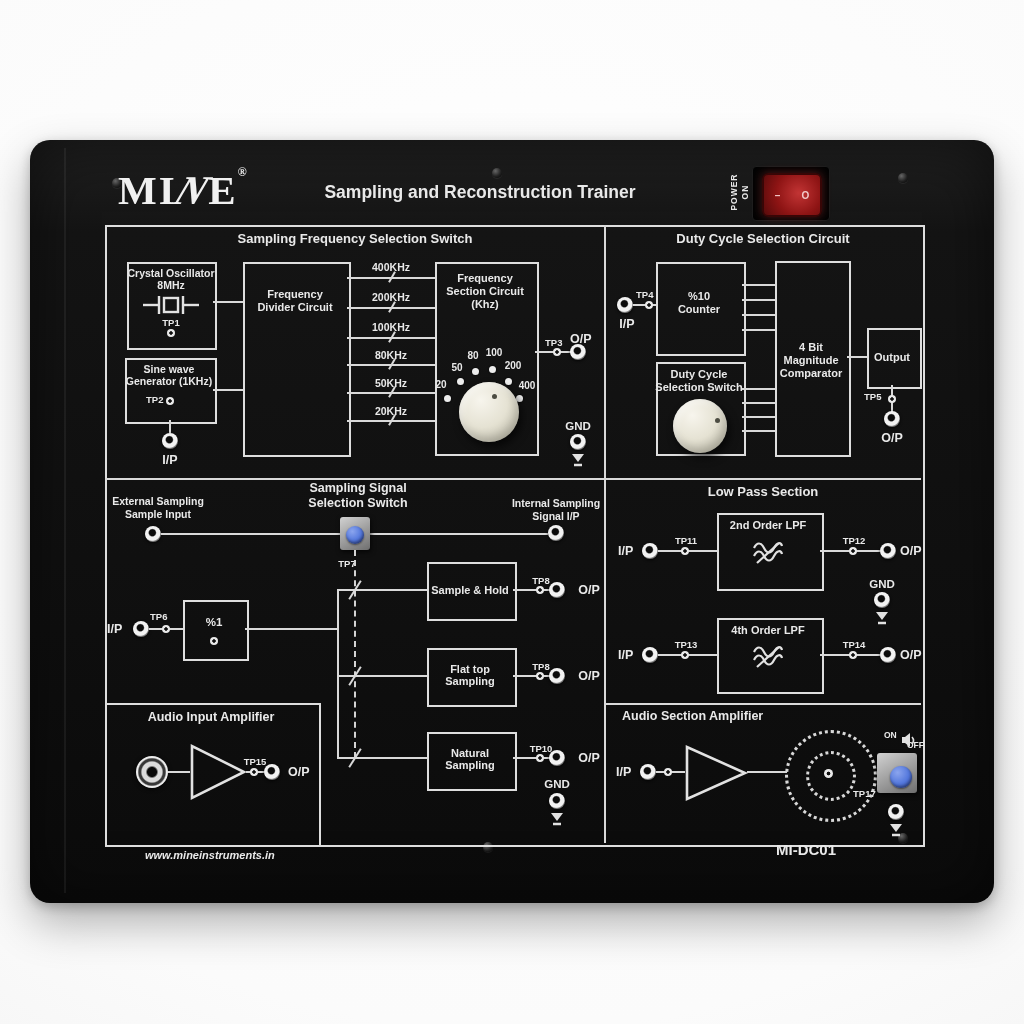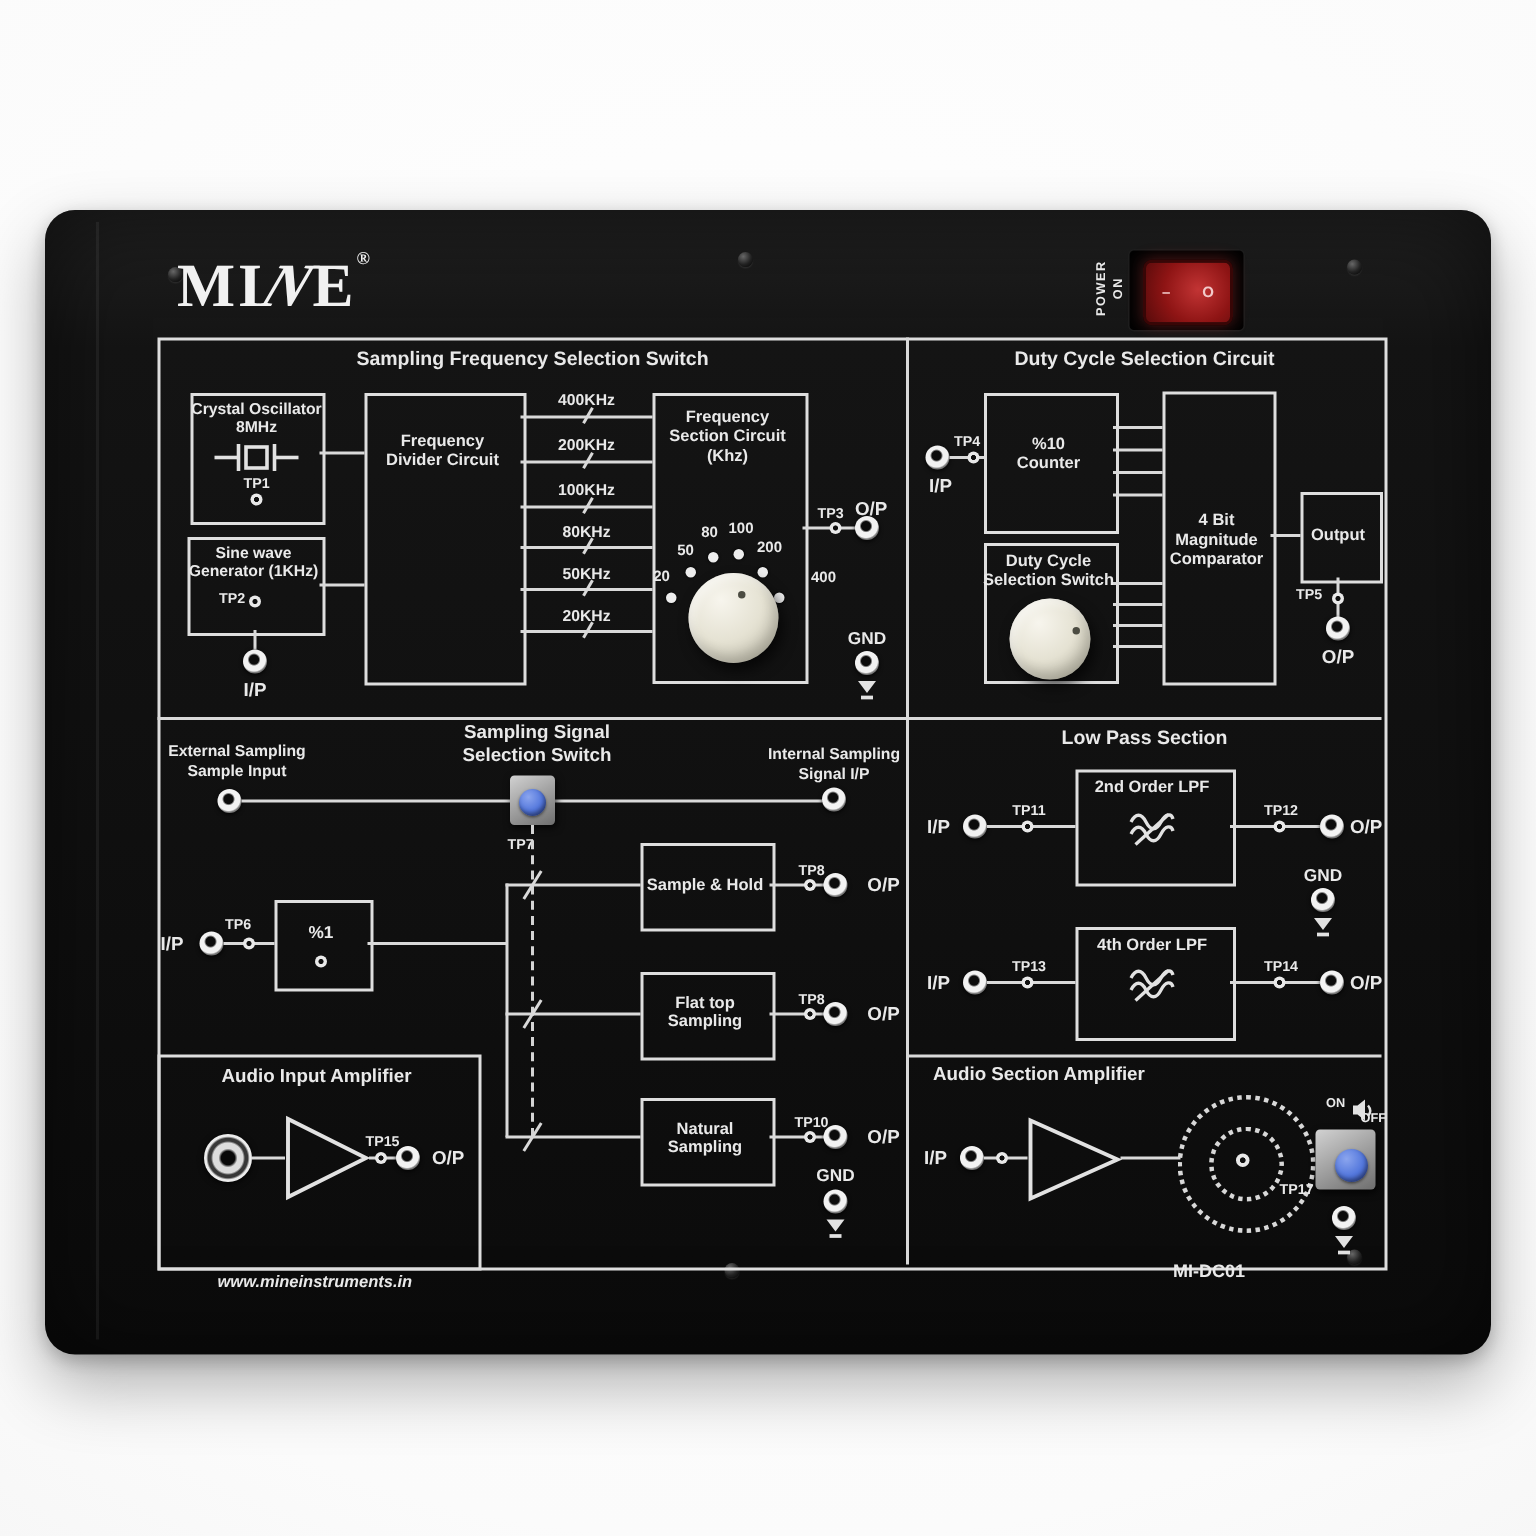--- a/index.html
+++ b/index.html
@@ -11,21 +11,21 @@
           box-shadow:0 20px 45px rgba(0,0,0,.30), 0 4px 12px rgba(0,0,0,.22), inset 0 0 60px rgba(0,0,0,.55);}
   .seam{position:absolute;background:rgba(255,255,255,.06);}
   .box{position:absolute;border:2px solid #dedede;}
   .hl{position:absolute;height:2px;background:#d9d9d9;}
   .vl{position:absolute;width:2px;background:#d9d9d9;}
   .dashv{position:absolute;width:0;border-left:2px dashed #d4d4d4;}
   .lbl{position:absolute;color:#e9e9e9;font-weight:bold;white-space:nowrap;line-height:1.15;}
   .ctr{transform:translateX(-50%);text-align:center;}
   .s8{font-size:8.5px;} .s9{font-size:9.5px;} .s10{font-size:10px;} .s105{font-size:10.5px;}
   .s11{font-size:11px;} .s115{font-size:11.5px;} .s12{font-size:12.5px;} .s13{font-size:13px;}
-  .s15{font-size:12px;} .s17{font-size:17.5px;}
+  .s15{font-size:15px;} .s17{font-size:17.5px;}
   .term{position:absolute;width:16px;height:16px;border-radius:50%;
         background:radial-gradient(circle at 46% 42%, #0c0c0c 0 24%, #f2f2f2 34% 60%, #7d7d7d 68%, #2b2b2b 100%);
         box-shadow:0 1px 3px rgba(0,0,0,.8);}
   .jack{position:absolute;width:32px;height:32px;border-radius:50%;
         background:radial-gradient(circle, #090909 0 20%, #dcdcdc 28% 44%, #383838 50% 58%, #ededed 64% 86%, #4c4c4c 100%);
         box-shadow:0 1px 4px rgba(0,0,0,.8);}
   .tpdot{position:absolute;width:8px;height:8px;border-radius:50%;
         background:radial-gradient(circle, #0f0f0f 0 26%, #e9e9e9 34% 74%, #3e3e3e 100%);}
   .slash{position:absolute;width:22px;height:2px;background:#d9d9d9;transform:rotate(-58deg);}
   .tapmark{position:absolute;width:12px;height:2px;background:#d9d9d9;transform:rotate(-60deg);}
@@ -65,20 +65,21 @@
     <div class="seam" style="left:34px;top:8px;width:2px;height:745px;"></div>
   </div>
 
   <div class="screw" style="left:112px;top:178px;"></div>
   <div class="screw" style="left:492px;top:168px;"></div>
   <div class="screw" style="left:898px;top:173px;"></div>
   <div class="screw" style="left:483px;top:842px;"></div>
   <div class="screw" style="left:898px;top:833px;"></div>
 
   <div class="logo"><span>MI</span><span class="n">N</span><span>E</span><span class="reg">®</span></div>
+  <div class="lbl s17 ctr" style="left:480px;top:182px;">Sampling and Reconstruction Trainer</div>
   <div class="powerlbl">
       <div>POWER</div>
       <div>ON</div>
     </div>
   <div class="recess">
     <div class="rocker">
         <span>–</span>
         <span>O</span>
       </div>
   </div>
@@ -146,21 +147,21 @@
   <div class="lbl s10 ctr" style="left:441px;top:379px;">20</div>
   <div class="dialdot" style="left:444px;top:395px;"></div>
   <div class="lbl s10 ctr" style="left:457px;top:362px;">50</div>
   <div class="dialdot" style="left:457px;top:378px;"></div>
   <div class="lbl s10 ctr" style="left:473px;top:350px;">80</div>
   <div class="dialdot" style="left:472px;top:368px;"></div>
   <div class="lbl s10 ctr" style="left:494px;top:347px;">100</div>
   <div class="dialdot" style="left:489px;top:366px;"></div>
   <div class="lbl s10 ctr" style="left:513px;top:360px;">200</div>
   <div class="dialdot" style="left:505px;top:378px;"></div>
-  <div class="lbl s10 ctr" style="left:549px;top:380px;">400</div>
+  <div class="lbl s10 ctr" style="left:527px;top:380px;">400</div>
   <div class="dialdot" style="left:516px;top:395px;"></div>
   <div class="knob" style="left:459px;top:382px;width:60px;height:60px;">
     <div class="kdot" style="left:33px;top:12px;"></div>
   </div>
 
   <div class="hl" style="left:535px;top:351px;width:36px;"></div>
   <div class="lbl s9" style="left:545px;top:338px;">TP3</div>
   <div class="lbl s12" style="left:570px;top:332px;">O/P</div>
   <div class="tpdot" style="left:553px;top:348px;"></div>
   <div class="term" style="left:570px;top:344px;"></div>

